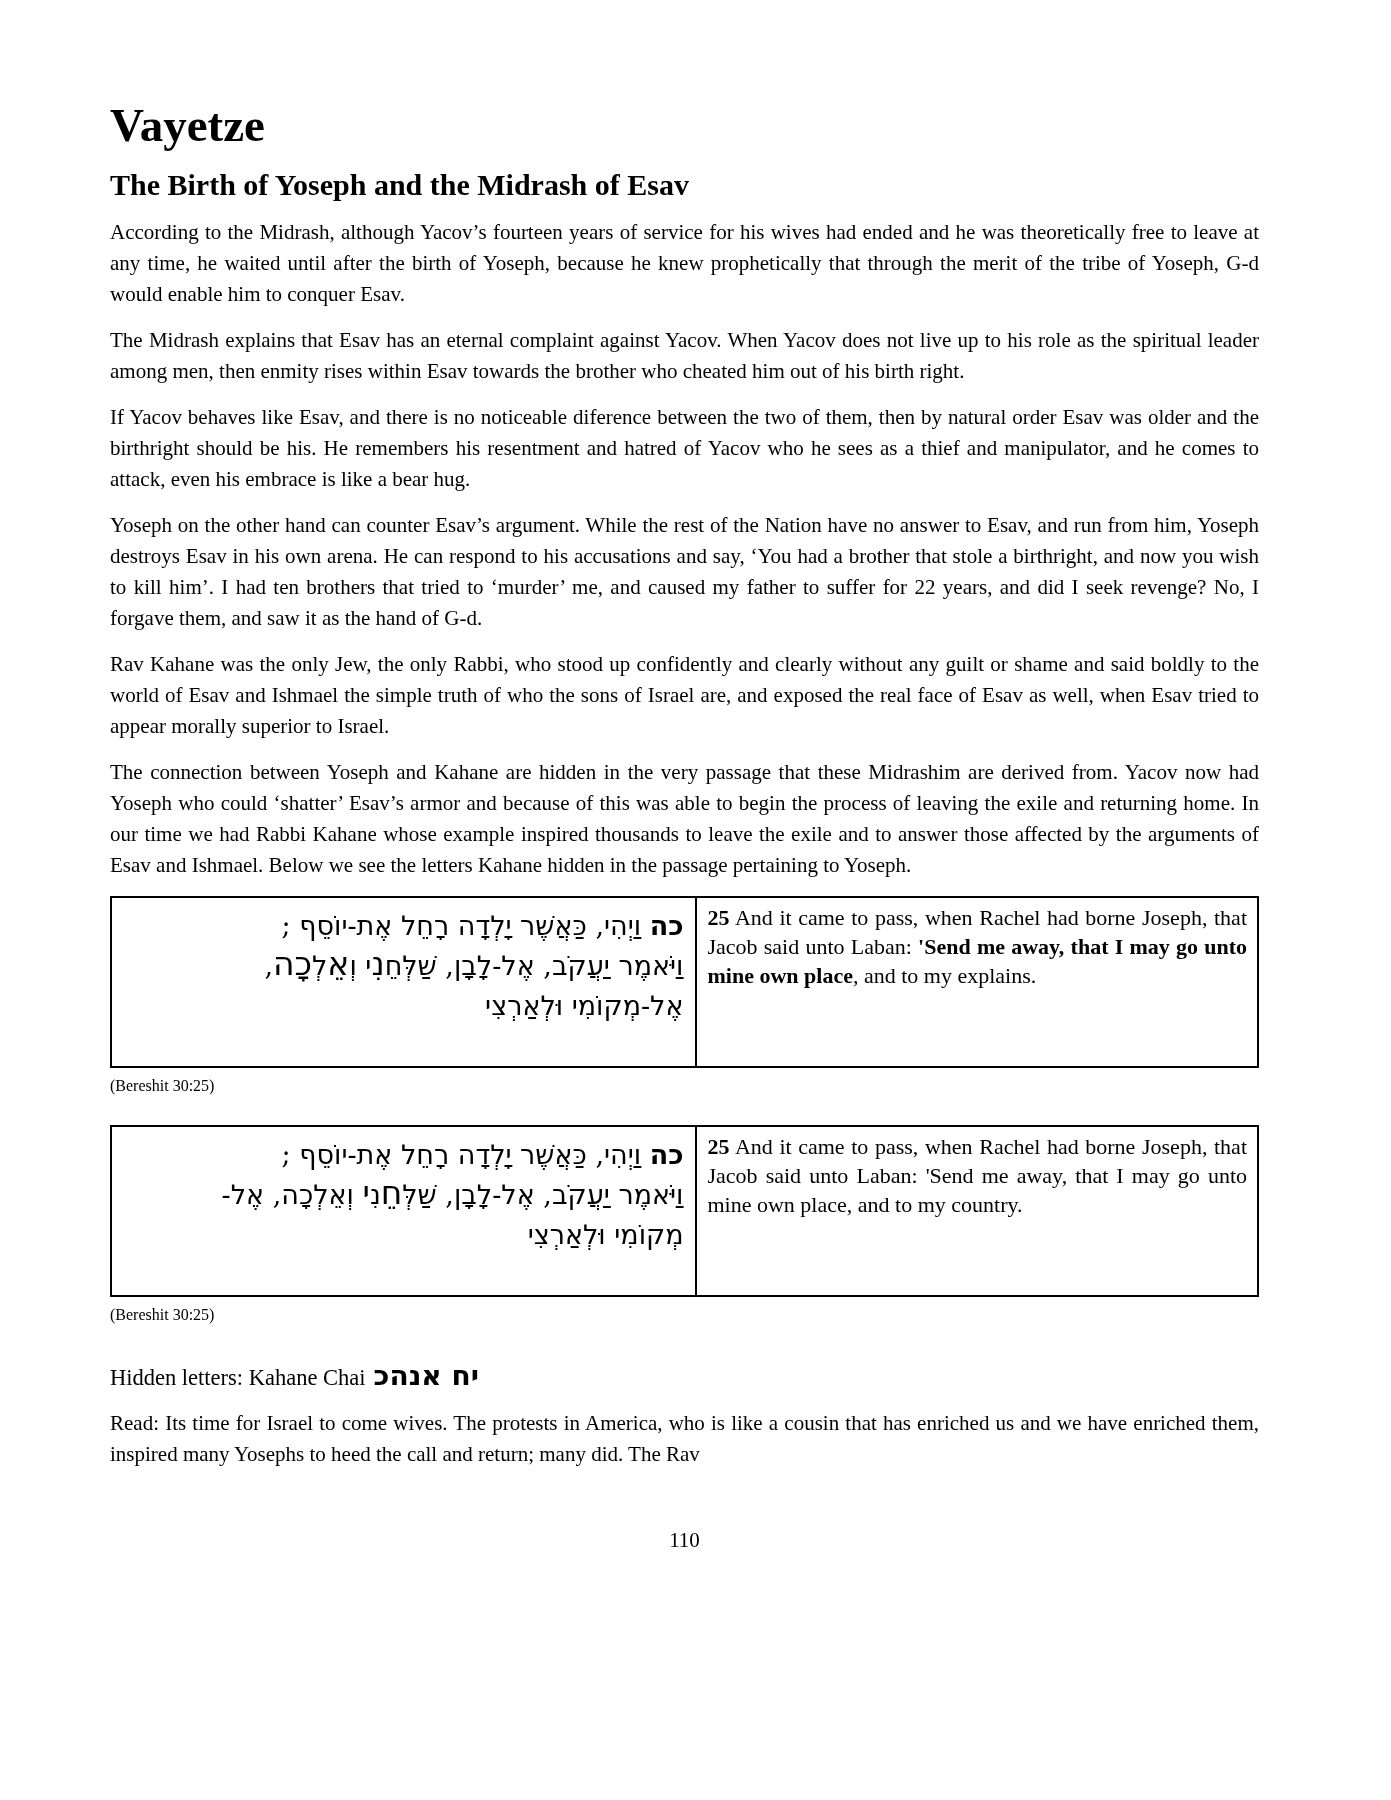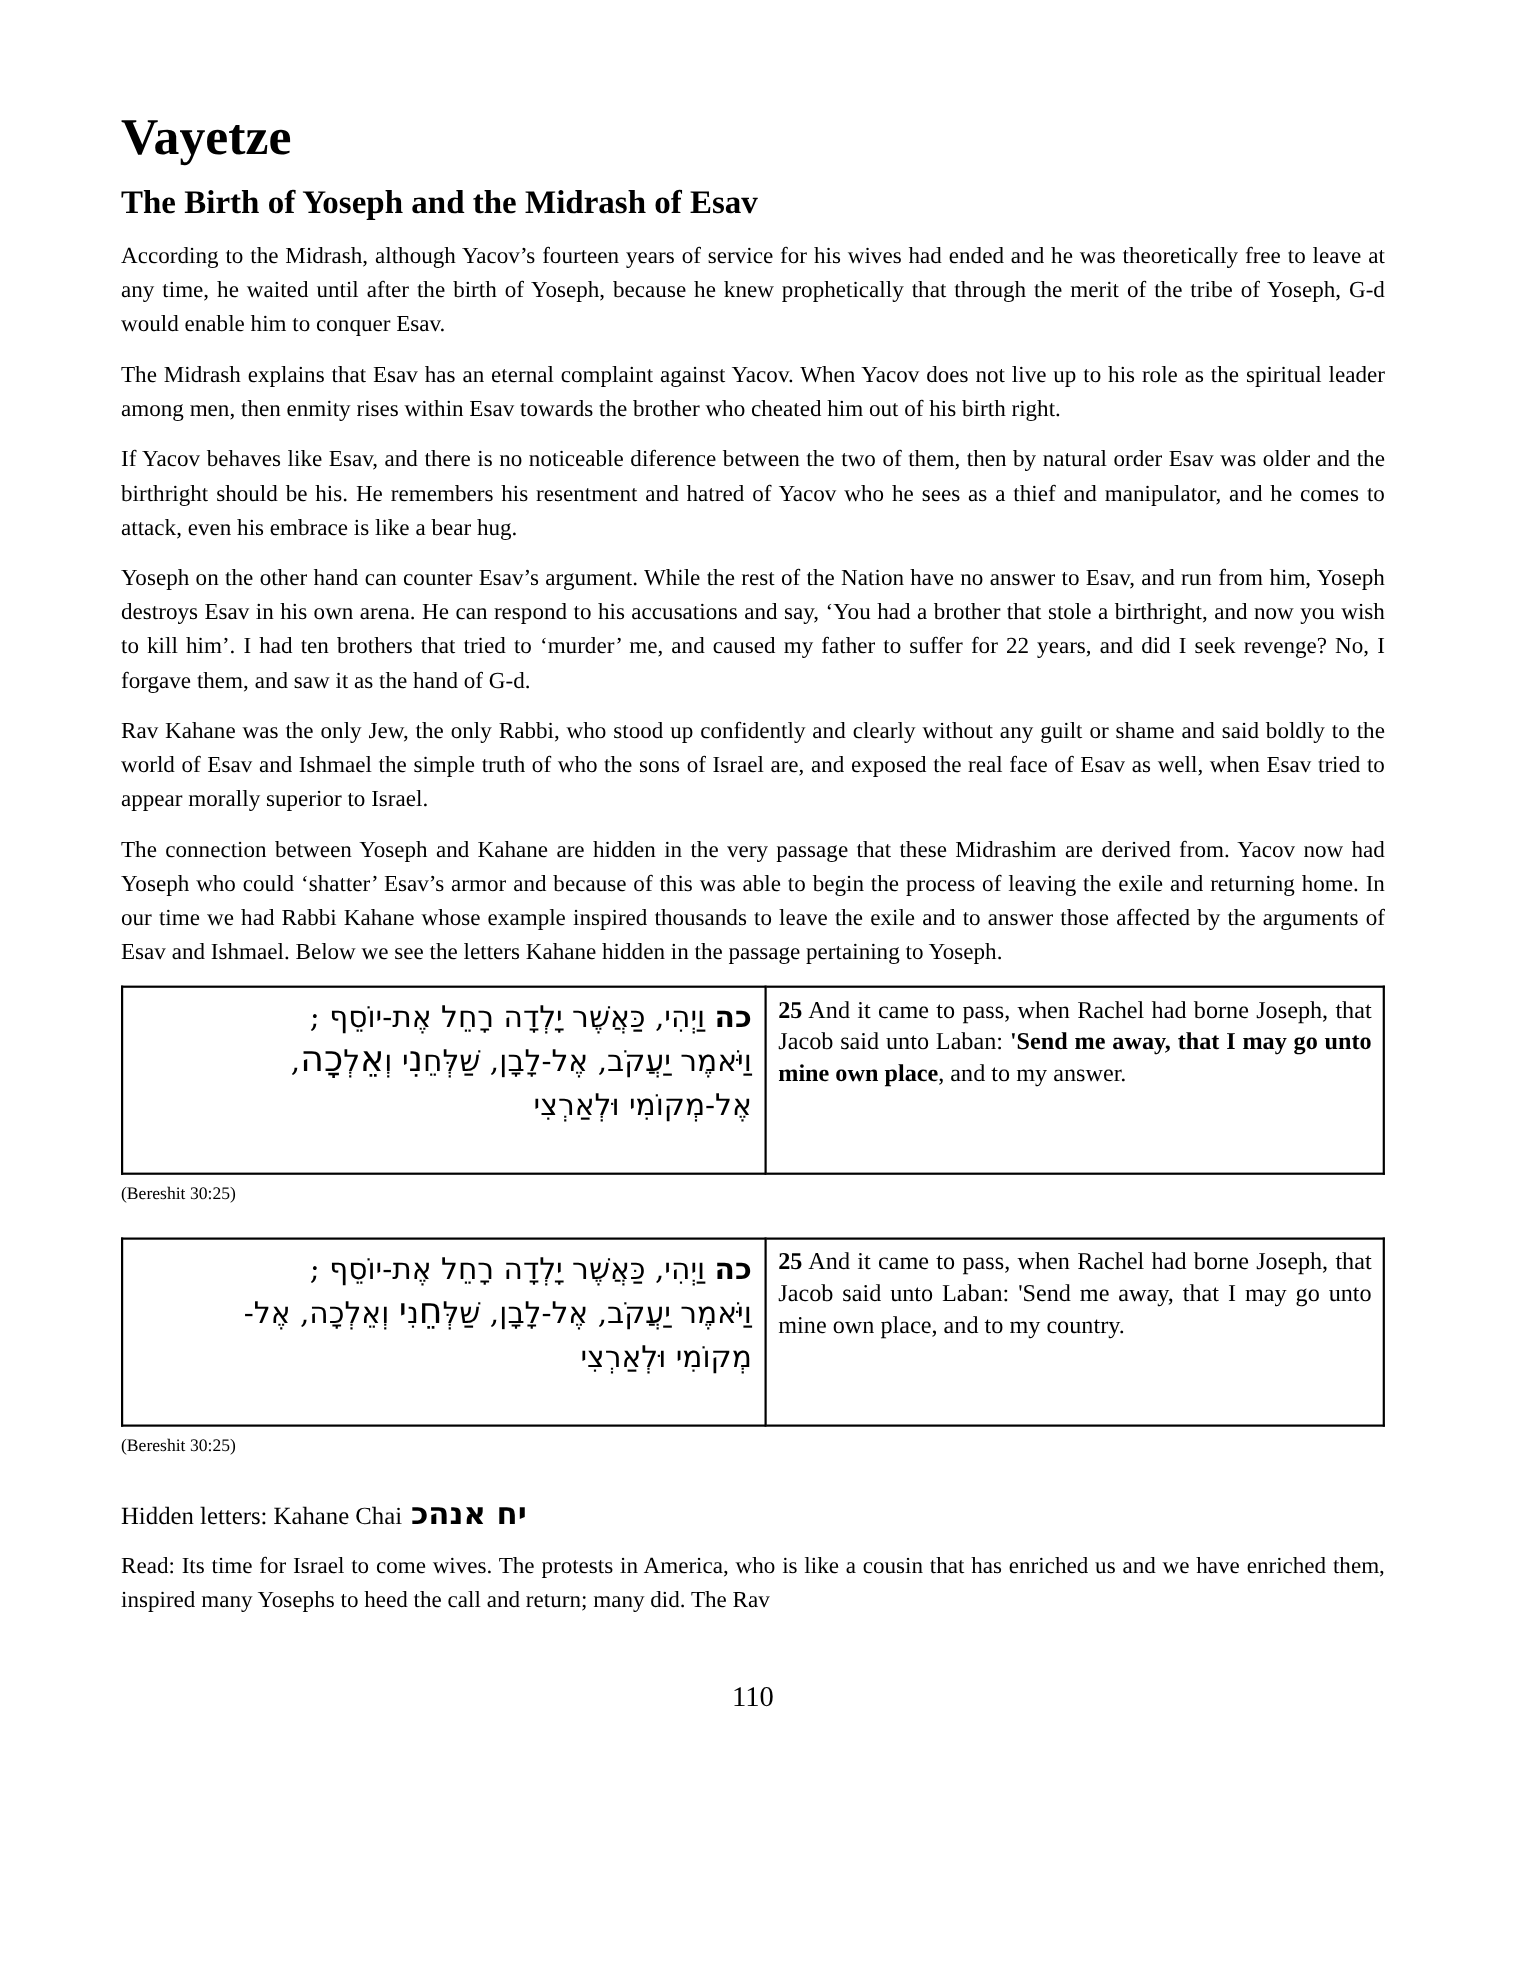--- a/index.html
+++ b/index.html
@@ -56,21 +56,21 @@
     font-size: 22.5px; margin: 34px 0 16px 0;
   }
   .hidden-heb {
     font-weight: bold; font-size: 28px;
     font-family: "DejaVu Serif", "DejaVu Sans", serif;
     direction: ltr; unicode-bidi: bidi-override;
     padding-left: 8px;
     text-align: right;
   }
   .page-number {
-    text-align: center; font-size: 26px;
+    text-align: center; font-size: 21px;
     margin-top: 58px;
   }
 </style>
 </head>
 <body>
 
 <div class="content">
 
   <h1 class="doc-title">Vayetze</h1>
   <h2 class="doc-subtitle">The Birth of Yoseph and the Midrash of Esav</h2>
@@ -84,21 +84,21 @@
 
   <table class="verse-table">
     <tbody>
         <tr>
       <td class="heb-cell">
         <div class="heb-line"><span class="vnum">כה</span><span> וַיְהִי, כַּאֲשֶׁר יָלְדָה רָחֵל אֶת-יוֹסֵף ;</span></div>
         <div class="heb-line"><span>וַיֹּאמֶר יַעֲקֹב, אֶל-לָבָן, שַׁלְּחֵ</span><span class="hl">נִ</span><span>י וְ</span><span class="hl">אֵ</span><span>לְ</span><span class="hl">כָה</span><span>,</span></div>
         <div class="heb-line"><span>אֶל-מְקוֹמִי וּלְאַרְצִי</span></div>
       </td>
       <td class="eng-cell">
-        <b>25</b><span> And it came to pass, when Rachel had borne Joseph, that Jacob said unto Laban: </span><b>'Send me away, that I may go unto mine own place</b><span>, and to my answer.</span>
+        <b>25</b><span> And it came to pass, when Rachel had borne Joseph, that Jacob said unto Laban: </span><b>'Send me away, that I may go unto mine own place</b><span>, and to my explains.</span>
       </td>
     </tr>
   </tbody>
     </table>
   <div class="caption">(Bereshit 30:25)</div>
 
   <table class="verse-table">
     <tbody>
         <tr>
       <td class="heb-cell">

